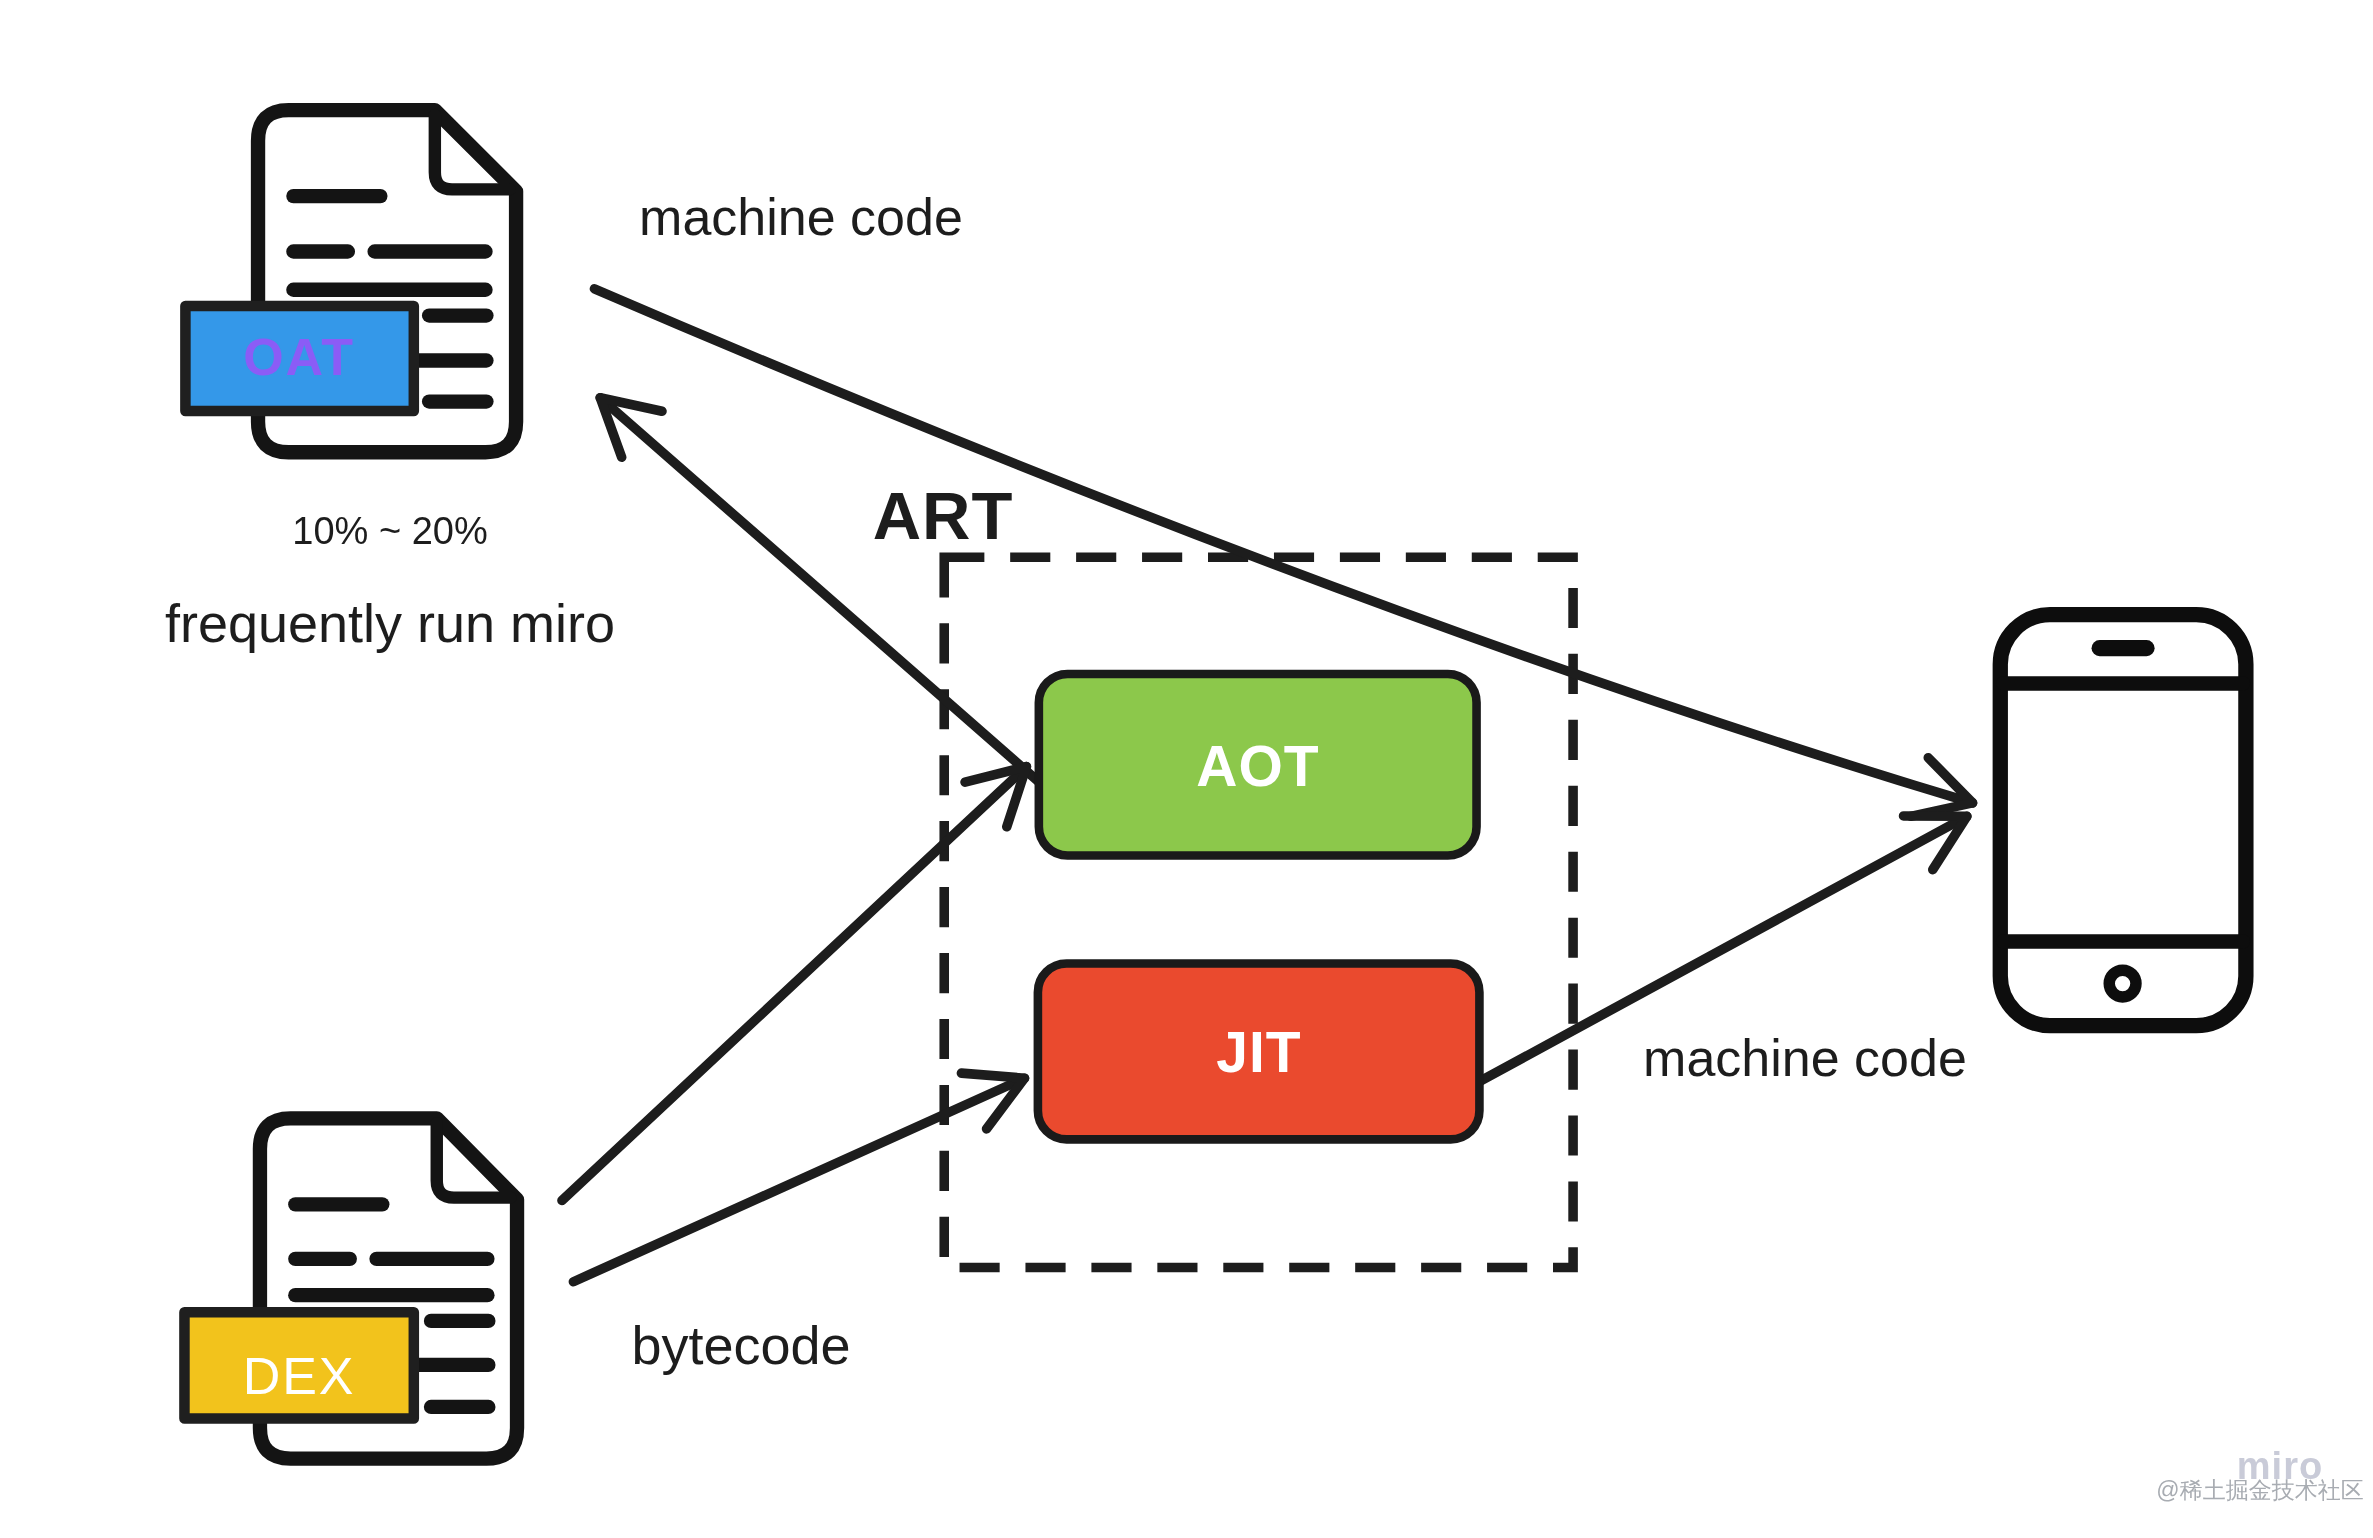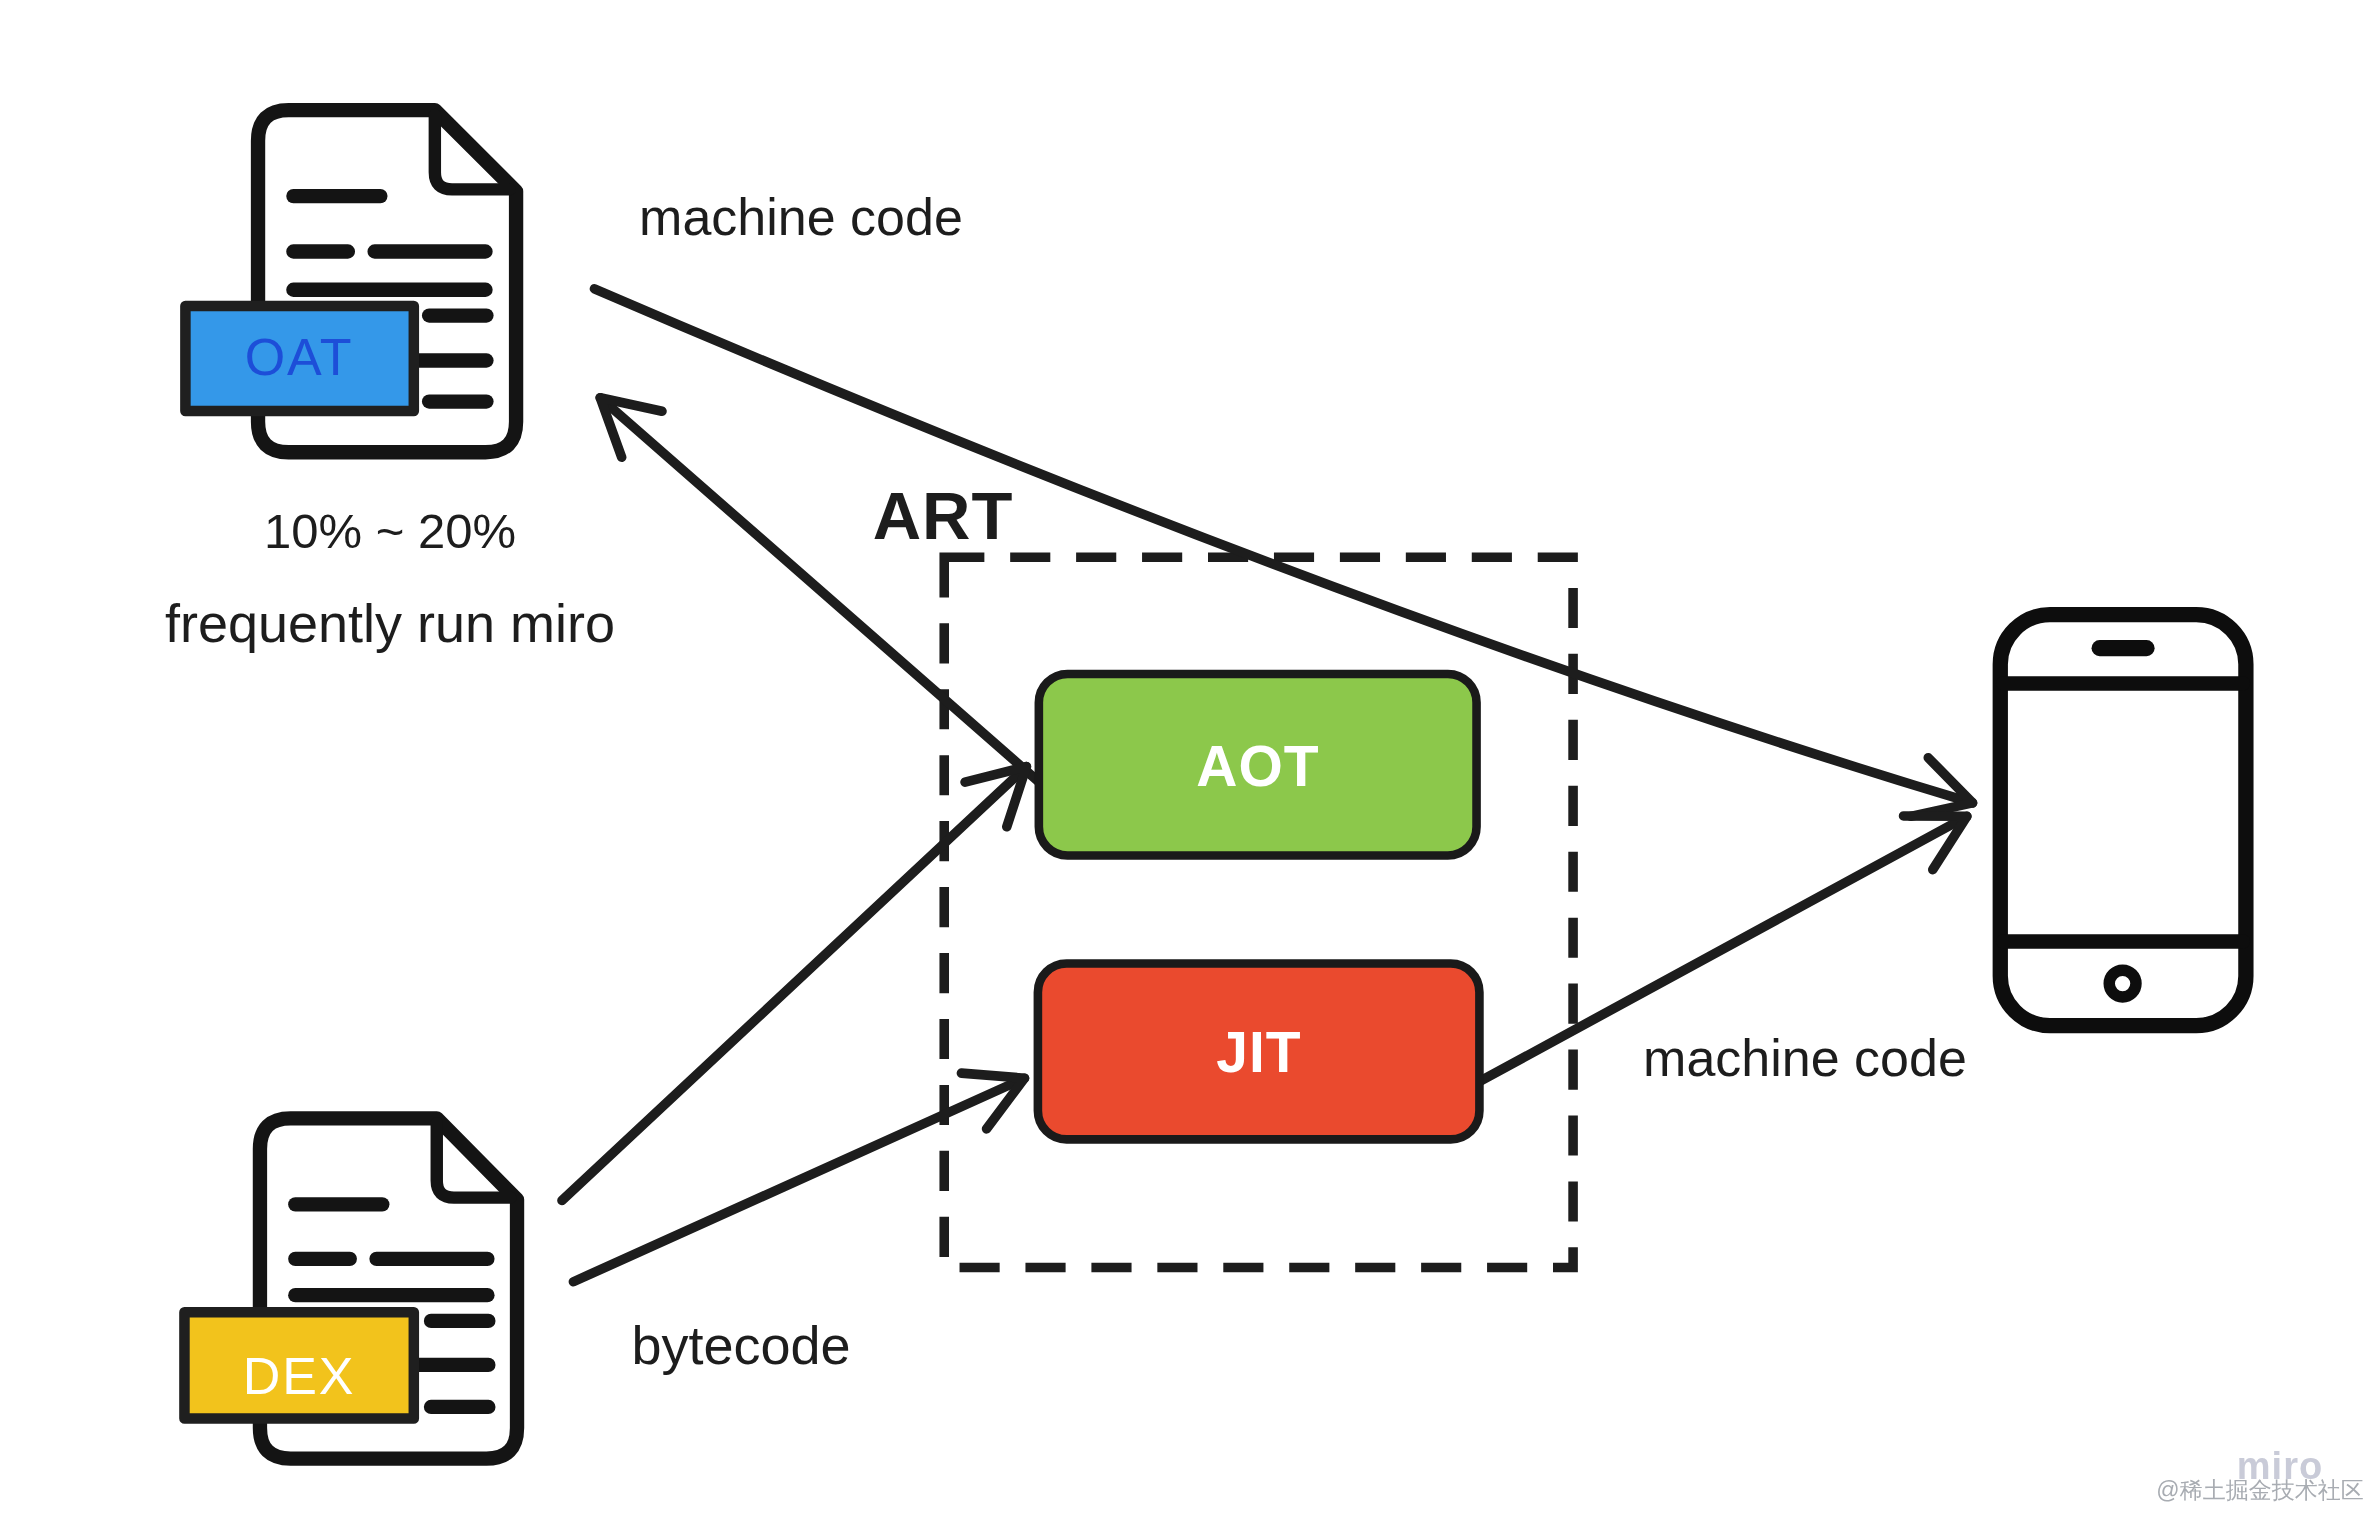--- a/index.html
+++ b/index.html
@@ -21,28 +21,28 @@
     top: 0;
   }
   .lbl {
     position: absolute;
     transform: translate(-50%, -50%);
     white-space: nowrap;
     color: #1d1d1d;
     line-height: 1.1;
   }
   .lbl-machine-top    { left: 801px;  top: 218px;  font-size: 52px; }
-  .lbl-pct            { left: 390px;  top: 532px;  font-size: 49px; }
+  .lbl-pct            { left: 390px;  top: 532px;  font-size: 38px; }
   .lbl-freq           { left: 390px;  top: 624px;  font-size: 54px; }
   .lbl-art            { left: 943px;  top: 516px;  font-size: 67px; font-weight: bold; letter-spacing: 1px; }
   .lbl-bytecode       { left: 741px;  top: 1346px; font-size: 54px; }
   .lbl-machine-right  { left: 1805px; top: 1059px; font-size: 52px; }
   .lbl-aot            { left: 1258px; top: 766px;  font-size: 57px; font-weight: bold; color: #ffffff; letter-spacing: 1px; }
   .lbl-jit            { left: 1259px; top: 1052px; font-size: 57px; font-weight: bold; color: #ffffff; letter-spacing: 1px; }
-  .lbl-oat-badge      { left: 299px;  top: 358px;  font-size: 52px; color: #1d4ed8; letter-spacing: 1.9px; }
+  .lbl-oat-badge      { left: 299px;  top: 358px;  font-size: 52px; color: #8b5cf6; letter-spacing: 1.9px; font-weight: bold; }
   .lbl-dex-badge      { left: 299px;  top: 1377px; font-size: 52px; color: #ffffff; letter-spacing: 1.9px; }
   .lbl-miro           { left: 2280px; top: 1467px; font-size: 38px; font-weight: 700; color: #c9cbd8; letter-spacing: 1px; }
   .lbl-credit         { left: 2260px; top: 1491px; font-size: 23px; color: #a8acb2; }
 </style>
 </head>
 <body>
 
 <div class="canvas">
 
   <svg width="2373" height="1539" viewBox="0 0 2483 1610">

